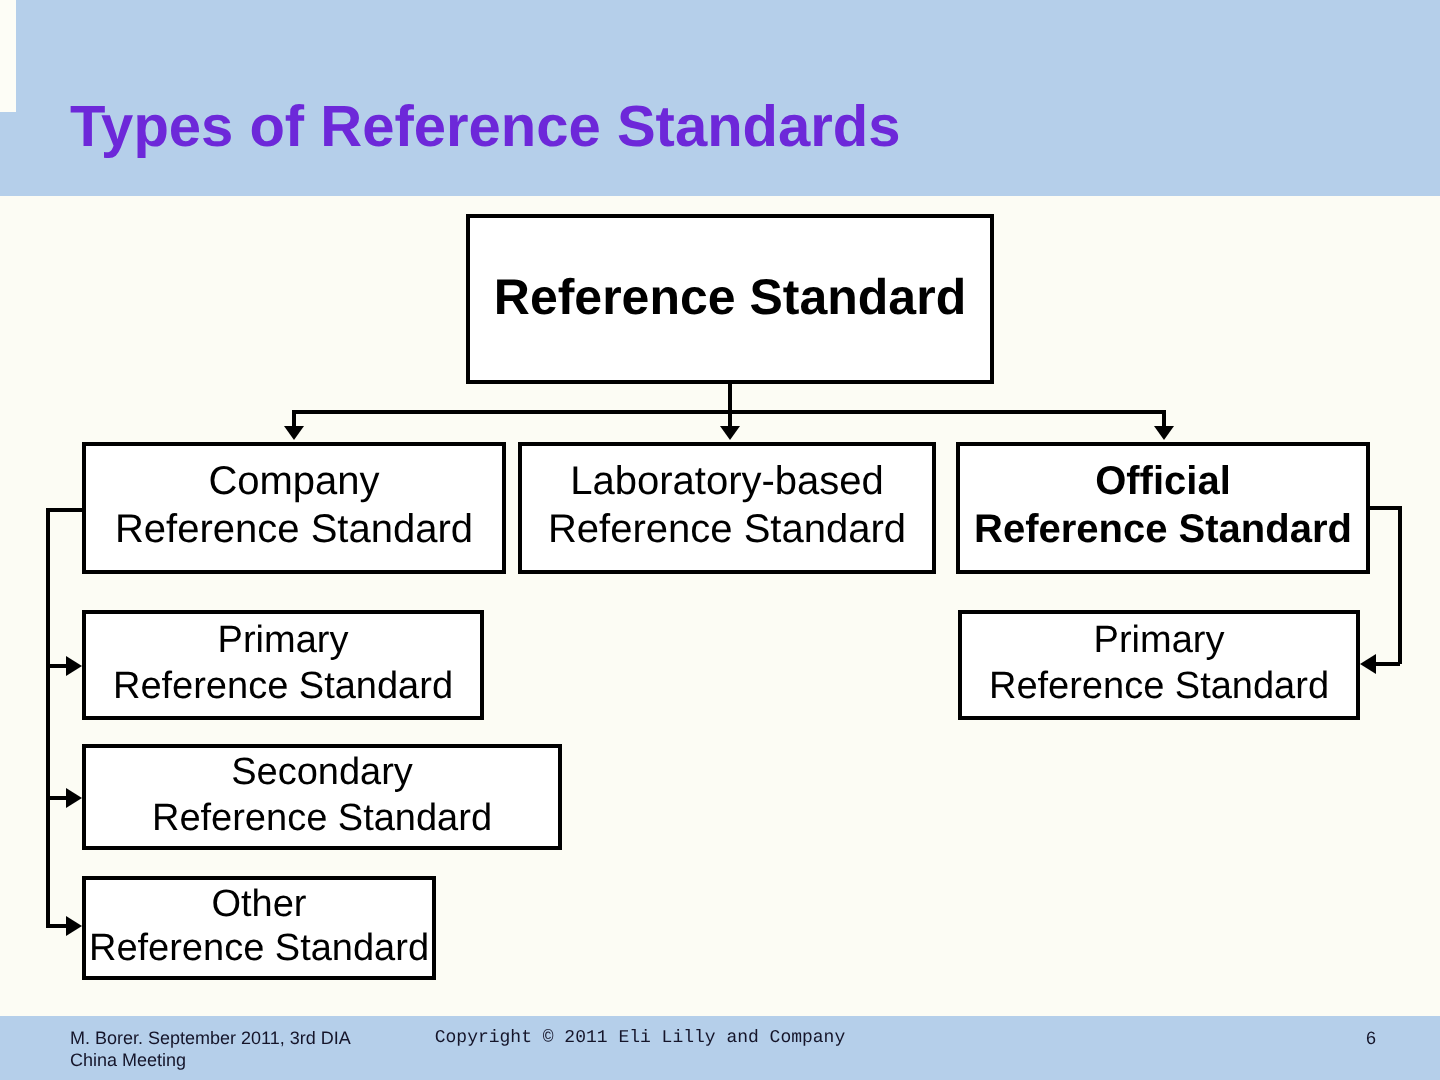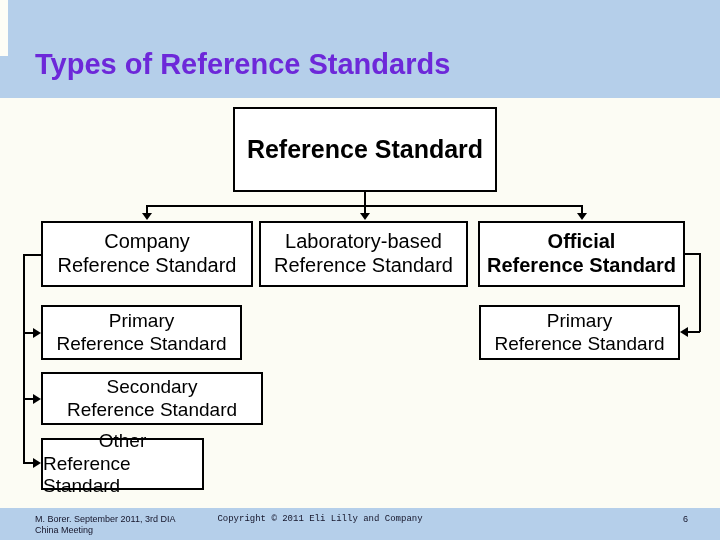--- a/index.html
+++ b/index.html
@@ -39,22 +39,22 @@
     text-align: left;
     color: #000000;
     line-height: 1.18;
   }
   .box-root   { left: 233px; top: 107px; width: 264px; height: 85px;
                 font-size: 25px; font-weight: bold; }
   .box-company    { left: 41px;  top: 221px; width: 212px; height: 66px; font-size: 20px; }
   .box-laboratory { left: 259px; top: 221px; width: 209px; height: 66px; font-size: 20px; }
   .box-official   { left: 478px; top: 221px; width: 207px; height: 66px; font-size: 20px; font-weight: bold; }
   .box-primary-left  { left: 41px;  top: 305px; width: 201px; height: 55px; font-size: 19px; }
-  .box-secondary     { left: 41px;  top: 372px; width: 222px; height: 53px; font-size: 19px; }
-  .box-other         { left: 41px;  top: 438px; width: 163px; height: 52px; font-size: 19px; }
+  .box-secondary     { left: 41px;  top: 372px; width: 240px; height: 53px; font-size: 19px; }
+  .box-other         { left: 41px;  top: 438px; width: 177px; height: 52px; font-size: 19px; }
   .box-primary-right { left: 479px; top: 305px; width: 201px; height: 55px; font-size: 19px; }
   .connector-layer {
     position: absolute; left: 0; top: 0;
     width: 720px; height: 540px;
     pointer-events: none;
   }
   .footer-band {
     position: absolute; left: 0; top: 508px;
     width: 720px; height: 32px;
     background: #b5cfea;

